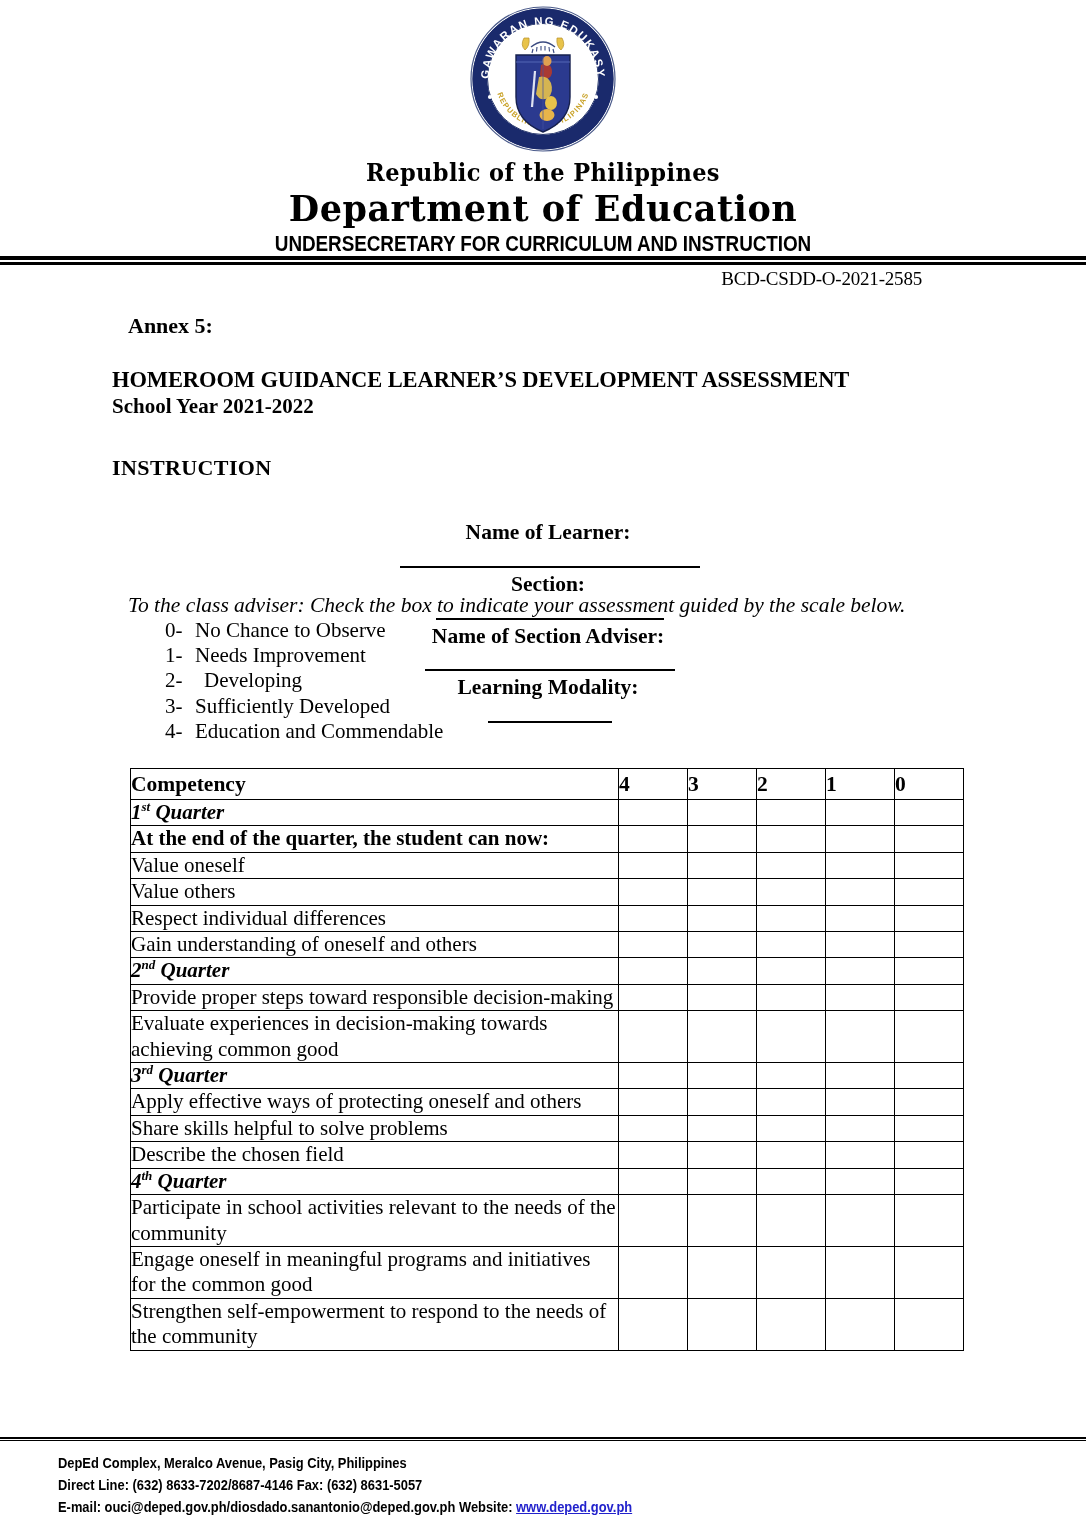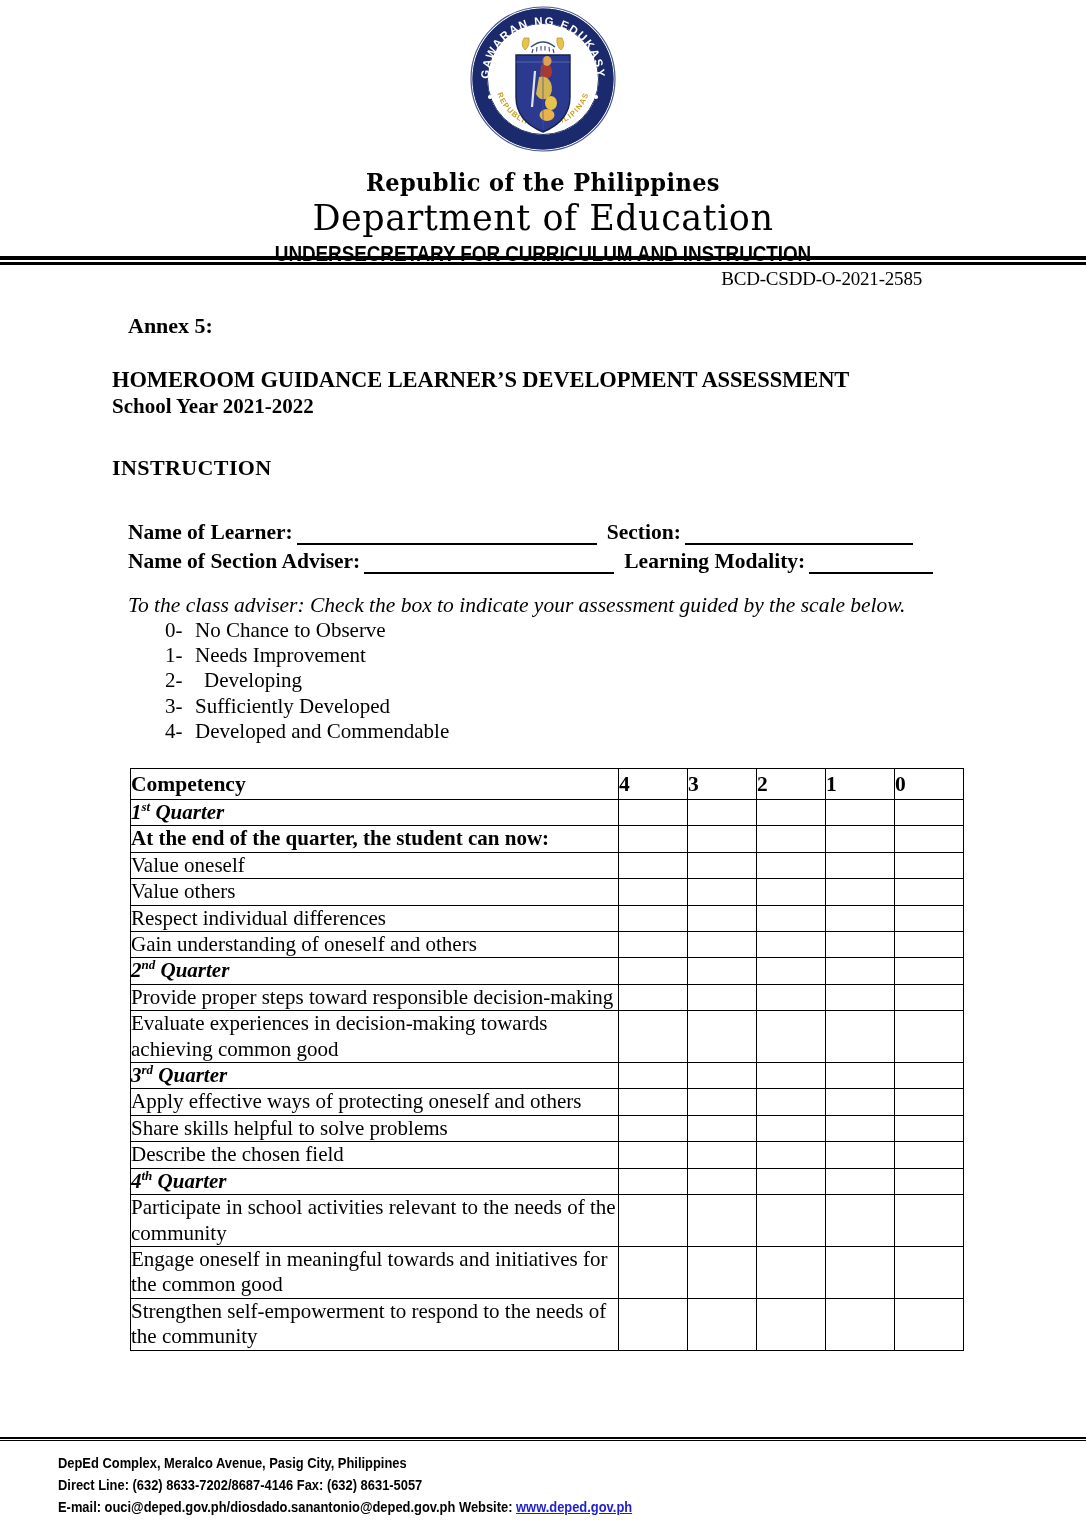--- a/index.html
+++ b/index.html
@@ -42,26 +42,26 @@
     height: 148px;
   }
   .seal svg { display: block; }
 
   .lh-republic {
     font-family: "DejaVu Serif", serif;
     font-weight: bold;
     font-size: 25px;
     letter-spacing: 0.4px;
     line-height: 1.05;
-    margin-top: 18px;
+    margin-top: 8px;
     font-stretch: condensed;
   }
   .lh-dept {
     font-family: "DejaVu Serif", serif;
-    font-weight: normal;
+    font-weight: bold;
     font-size: 35px;
     line-height: 1.12;
     letter-spacing: 0.5px;
     margin-top: 3px;
   }
   .lh-office {
     font-family: "Liberation Sans", sans-serif;
     font-weight: bold;
     font-size: 21.5px;
     letter-spacing: -0.1px;
@@ -123,21 +123,21 @@
   
   .fields {
     position: absolute;
     left: 128px;
     top: 518px;
     width: 840px;
     font-weight: bold;
     font-size: 21.5px;
     line-height: 1.34;
   }
-  .field-row { display: flex; align-items: flex-end; white-space: nowrap; }
+  .field-row { display: flex; align-items: center; white-space: nowrap; flex-direction: column; }
   .fl-label { flex: 0 0 auto; }
   .fl-blank {
     flex: 0 0 auto;
     border-bottom: 2px solid #000;
     height: 19px;
     margin: 0 0 2px 4px;
   }
   .b-learner { width: 300px; }
   .b-section { width: 228px; }
   .b-adviser { width: 250px; }
@@ -340,21 +340,21 @@
     <div class="scale-item extra-indent">
       <span class="scale-num">2-</span>
       <span class="scale-label">Developing</span>
     </div>
     <div class="scale-item">
       <span class="scale-num">3-</span>
       <span class="scale-label">Sufficiently Developed</span>
     </div>
     <div class="scale-item">
       <span class="scale-num">4-</span>
-      <span class="scale-label">Developed and Commendable</span>
+      <span class="scale-label">Education and Commendable</span>
     </div>
   </div>
 
   <table class="assessment">
     <thead>
       <tr>
         <th class="hdr col-comp">Competency</th>
         <th class="hdr col-score">4</th>
         <th class="hdr col-score">3</th>
         <th class="hdr col-score">2</th>
@@ -477,21 +477,21 @@
         </tr>
         <tr>
           <td class="comp">Participate in school activities relevant to the needs of the community</td>
           <td class="cell"></td>
           <td class="cell"></td>
           <td class="cell"></td>
           <td class="cell"></td>
           <td class="cell"></td>
         </tr>
         <tr>
-          <td class="comp">Engage oneself in meaningful towards and initiatives for the common good</td>
+          <td class="comp">Engage oneself in meaningful programs and initiatives for the common good</td>
           <td class="cell"></td>
           <td class="cell"></td>
           <td class="cell"></td>
           <td class="cell"></td>
           <td class="cell"></td>
         </tr>
         <tr>
           <td class="comp">Strengthen self-empowerment to respond to the needs of the community</td>
           <td class="cell"></td>
           <td class="cell"></td>

